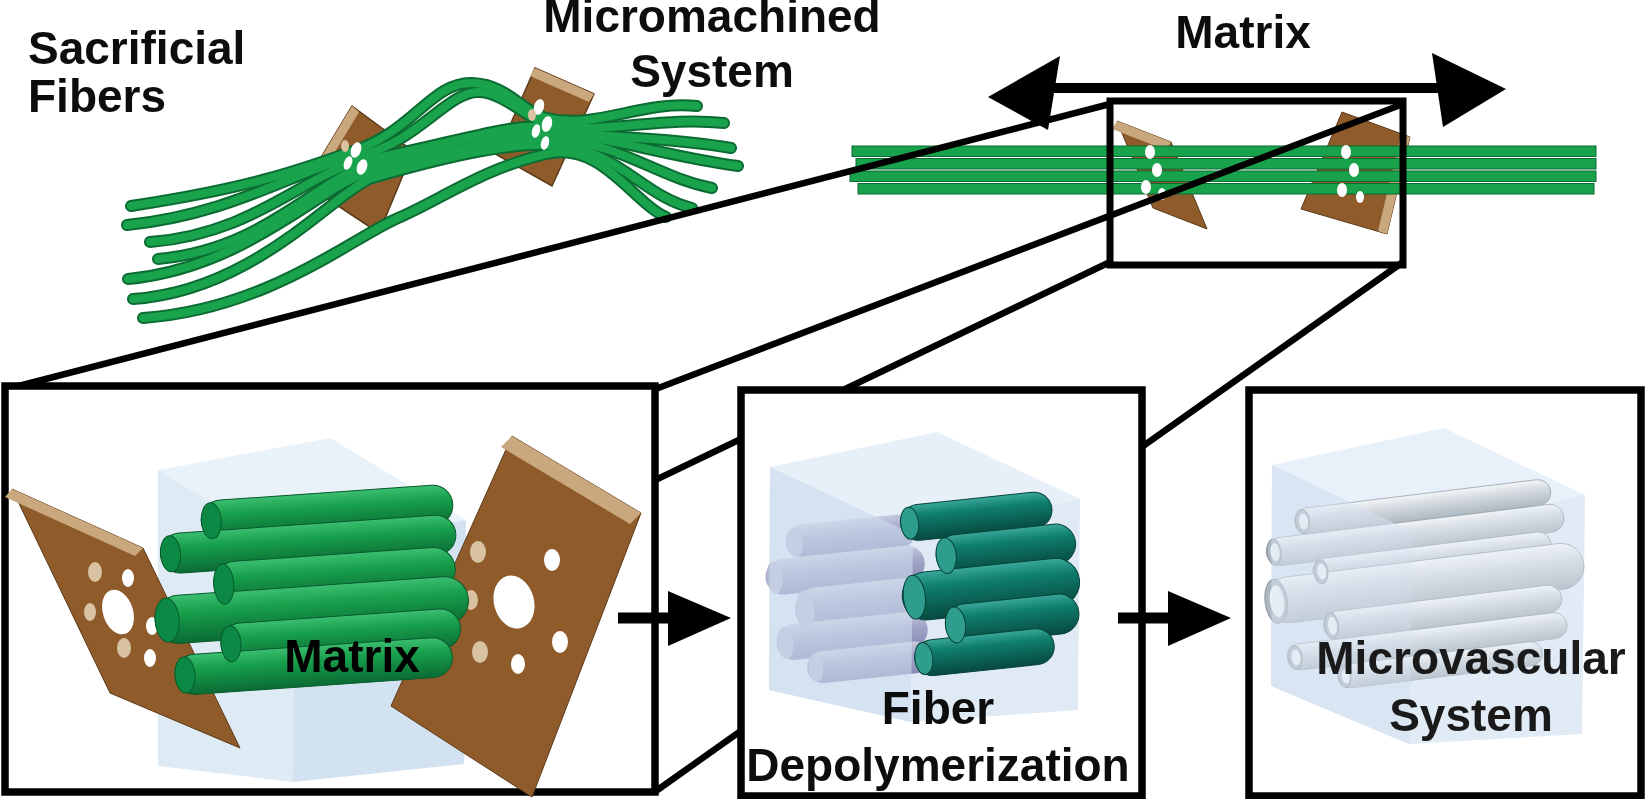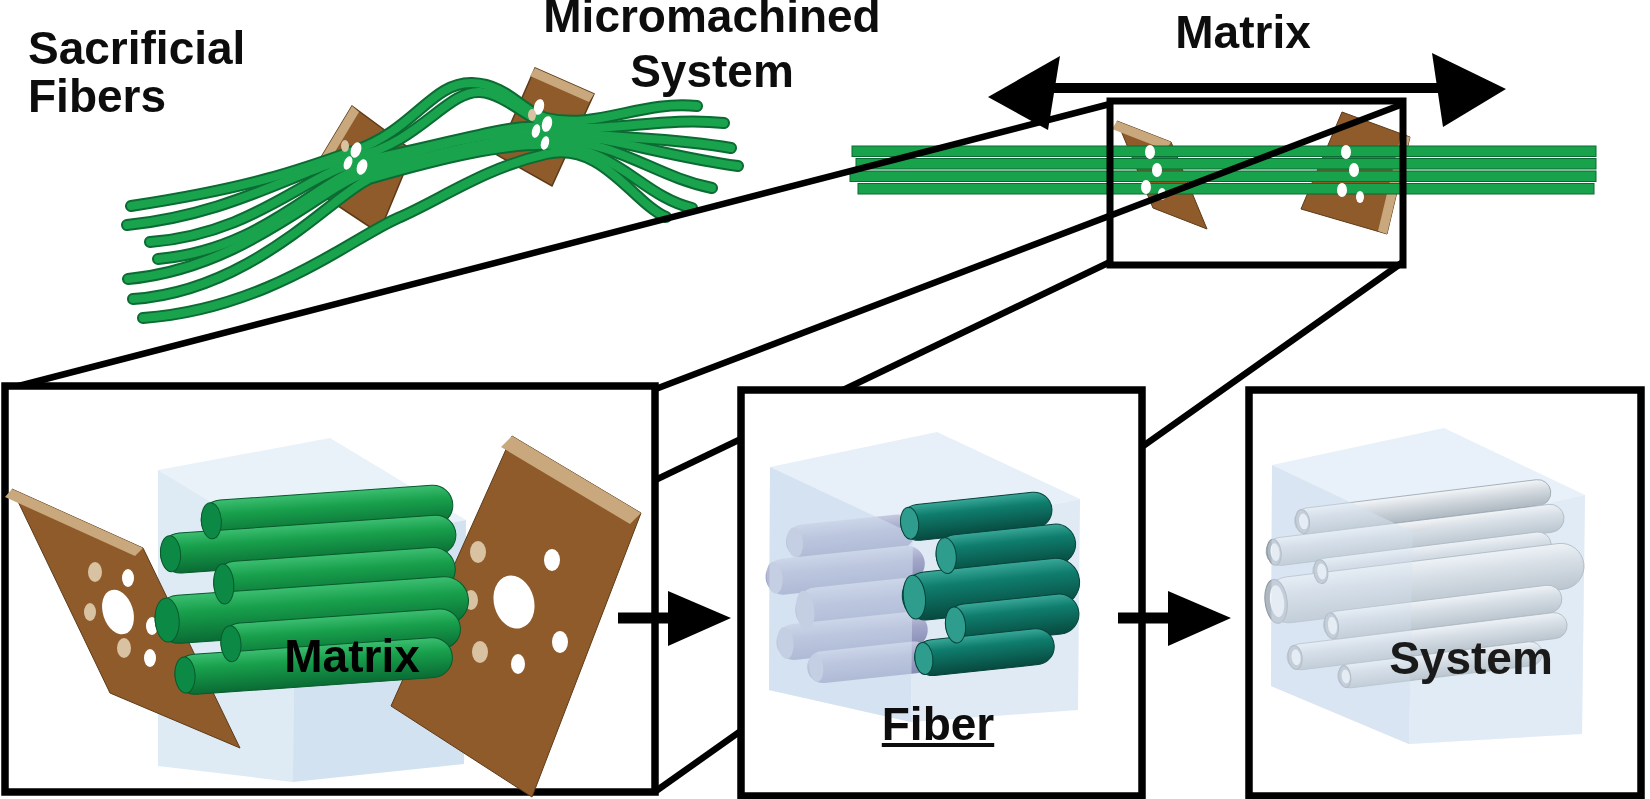--- a/index.html
+++ b/index.html
@@ -275,21 +275,23 @@
 </div>
 
 <div class="lbl center" style="left:1243px;top:8px;">
   <div>Matrix</div>
 </div>
 
 <div class="lbl center" style="left:352px;top:632px;color:#000000;">
   <div>Matrix</div>
 </div>
 
-<div class="lbl center lh57" style="left:938px;top:696px;text-decoration:underline;">
+<div class="lbl center lh57" style="left:938px;top:680px;">
   <div>Fiber</div>
+  <div>Depolymerization</div>
 </div>
 
 <div class="lbl center lh57" style="left:1471px;top:630px;color:#1a1a1a;">
+  <div>Microvascular</div>
   <div>System</div>
 </div>
 
 </div>
 
 </body></html>

